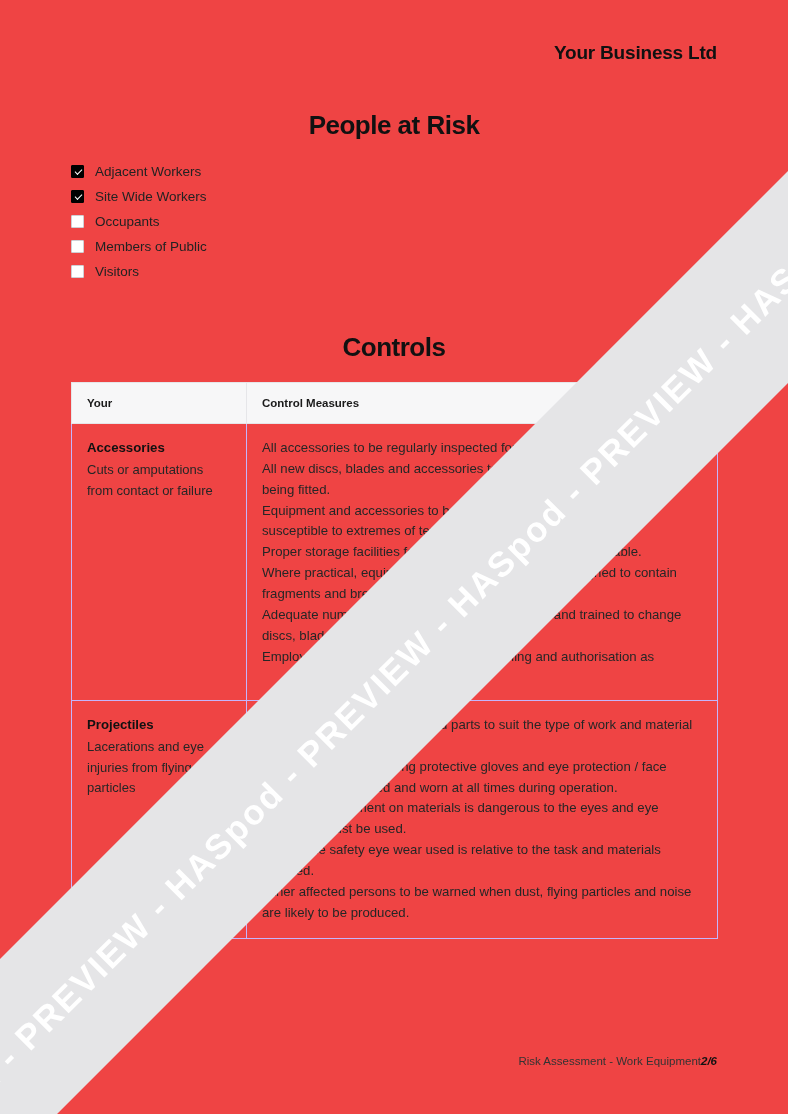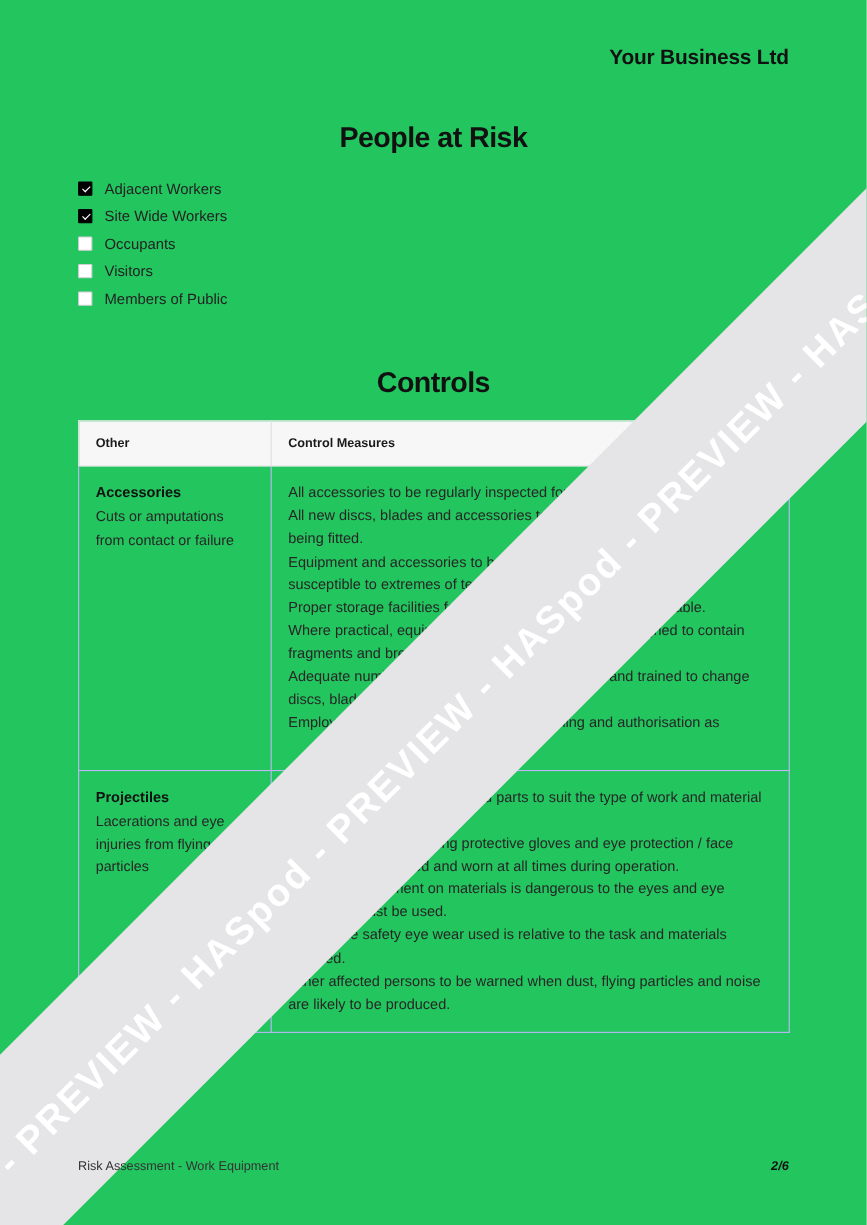--- a/index.html
+++ b/index.html
@@ -12,21 +12,21 @@
     height: 1114px;
     font-family: "Liberation Sans", sans-serif;
     color: #1a1a1a;
     overflow: hidden;
   }
 
   .page {
     position: relative;
     width: 788px;
     height: 1114px;
-    background: #22c55e;
+    background: #ef4444;
     overflow: hidden;
   }
 
   
   .watermark-layer {
     position: absolute;
     inset: 0;
     overflow: hidden;
     pointer-events: none;
     z-index: 5;
@@ -183,21 +183,21 @@
   .row-accessories td { height: 248px; }
   .row-accessories .measures-cell { overflow: hidden; }
 
   
   .doc-footer {
     position: absolute;
     bottom: 47px;
     left: 71px;
     right: 71px;
     display: flex;
-    justify-content: space-between;
+    justify-content: flex-end;
     align-items: baseline;
     z-index: 10;
   }
   .footer-title {
     font-size: 11.5px;
     color: #333333;
   }
   .footer-page {
     font-size: 11.5px;
     font-weight: bold;
@@ -229,42 +229,42 @@
         <span class="checkbox-label">Site Wide Workers</span>
       </div>
 
       <div class="checkbox-row">
         <span class="checkbox unchecked"></span>
         <span class="checkbox-label">Occupants</span>
       </div>
 
       <div class="checkbox-row">
         <span class="checkbox unchecked"></span>
+        <span class="checkbox-label">Members of Public</span>
+      </div>
+
+      <div class="checkbox-row">
+        <span class="checkbox unchecked"></span>
         <span class="checkbox-label">Visitors</span>
-      </div>
-
-      <div class="checkbox-row">
-        <span class="checkbox unchecked"></span>
-        <span class="checkbox-label">Members of Public</span>
       </div>
 
     </div>
   </div>
 
   <div class="controls-section">
     <h2 class="section-heading">Controls</h2>
 
     <table class="controls-table">
       <colgroup>
         <col class="col-risk">
         <col class="col-measures">
       </colgroup>
       <thead>
         <tr>
-          <th>Other</th>
+          <th>Your</th>
           <th>Control Measures</th>
         </tr>
       </thead>
       <tbody>
         <tr class="row-accessories">
           <td class="risk-cell">
             <p class="risk-title">Accessories</p>
             <p class="risk-desc">Cuts or amputations from contact or failure</p>
           </td>
           <td class="measures-cell">

